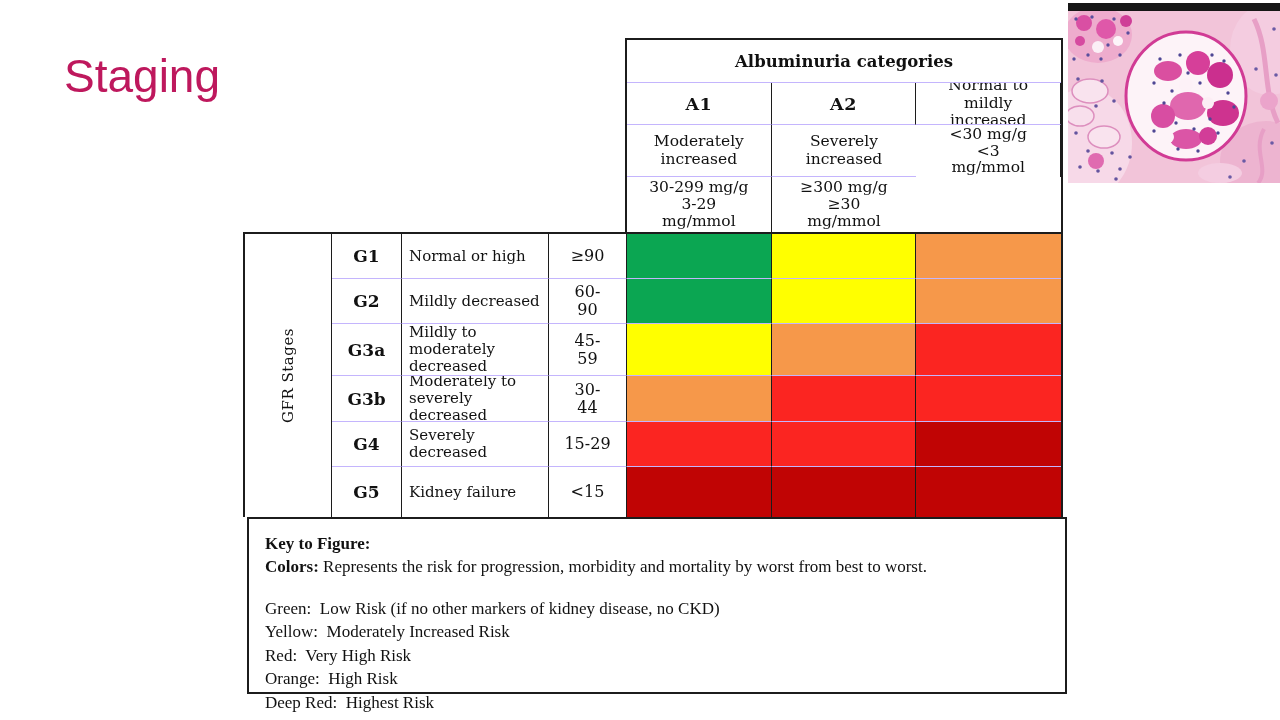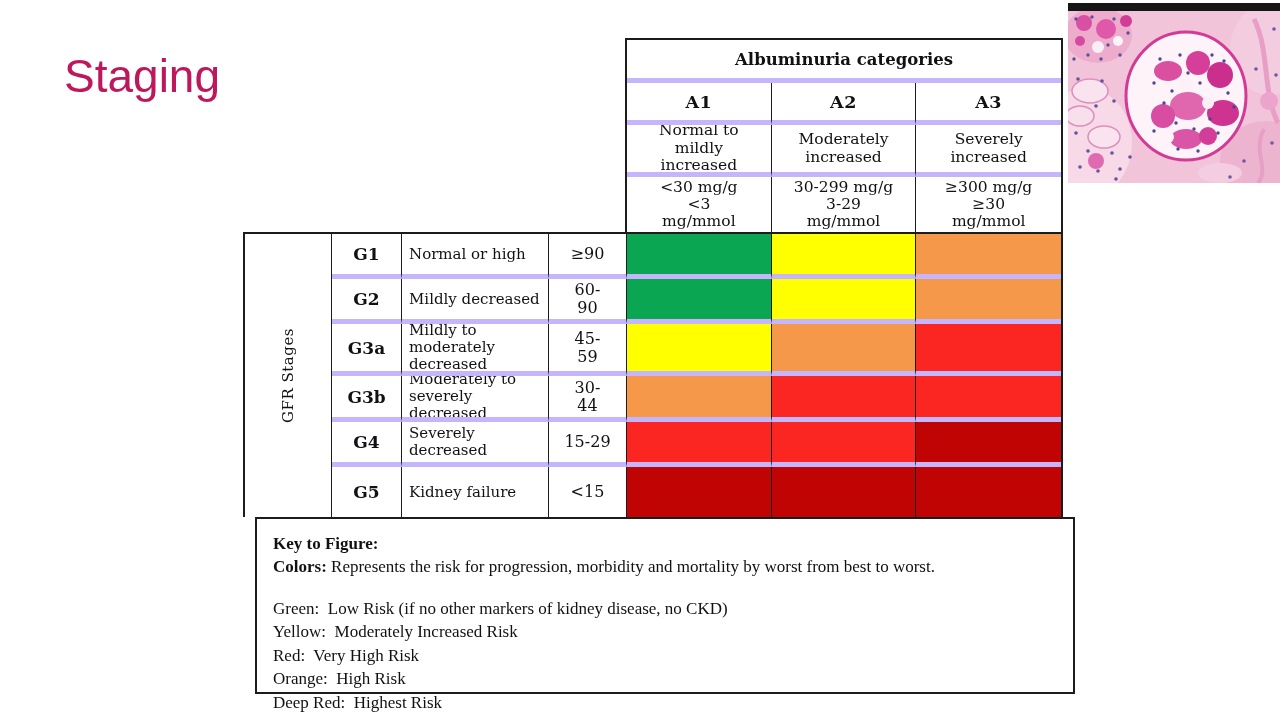--- a/index.html
+++ b/index.html
@@ -13,21 +13,21 @@
     font-size:46px;line-height:1;color:#be185d;
   }
 
   
   .photo{position:absolute;left:1068px;top:3px;width:212px;height:180px;}
   .photo-bar{width:212px;height:8px;background:#161616;}
   .photo svg{display:block;}
 
   
   .sheet{position:absolute;left:243px;top:38px;width:820px;height:656px;}
-  .cell{box-sizing:border-box;border-right:1px solid #1c1c1c;border-bottom:5px solid #c4b5fd;
+  .cell{box-sizing:border-box;border-right:1px solid #1c1c1c;border-bottom:1px solid #c4b5fd;
         display:flex;align-items:center;justify-content:center;flex-direction:column;
         text-align:center;overflow:hidden;}
   .cell.nr{border-right:none;}
   .cell.nb{border-bottom:none;}
 
   
   .alb{
     position:absolute;left:382px;top:0;width:438px;height:194px;
     box-sizing:border-box;border:2px solid #1c1c1c;border-bottom:none;
     display:grid;grid-template-columns:repeat(3,1fr);
@@ -51,21 +51,21 @@
   .vtext{writing-mode:vertical-rl;transform:rotate(180deg);
          font-size:15px;letter-spacing:.5px;white-space:nowrap;}
   .gcode{font-size:17px;font-weight:700;}
   .gdesc{align-items:flex-start;text-align:left;padding-left:7px;
          font-size:15px;line-height:1.12;justify-content:center;}
   .grange{font-size:16px;line-height:1.12;}
   .rl{display:block;}
 
   
   .keybox{
-    position:absolute;left:12px;top:479px;width:820px;height:177px;
+    position:absolute;left:4px;top:479px;width:820px;height:177px;
     box-sizing:border-box;border:2px solid #1c1c1c;
     padding:13px 16px 0 16px;text-align:left;
     font-family:"Liberation Serif", serif;font-size:17px;line-height:1.38;
   }
   .kline{white-space:pre-wrap;}
   .kbold{font-weight:700;}
   .klines{margin-top:18px;}
 </style>
 </head>
 <body>
@@ -168,21 +168,20 @@
     </svg>
   </div>
 
   <div class="sheet">
 
     <div class="alb">
       <div class="cell alb-title">Albuminuria categories</div>
 
       <div class="cell alb-code">A1</div>
       <div class="cell alb-code">A2</div>
-      <div class="cell alb-code nr">A3</div>
 
       <div class="cell alb-desc">Normal to mildly increased</div>
       <div class="cell alb-desc">Moderately increased</div>
       <div class="cell alb-desc nr">Severely increased</div>
 
       <div class="cell alb-val nb">
         <span class="vl">&lt;30 mg/g</span>
         <span class="vl">&lt;3</span>
         <span class="vl">mg/mmol</span>
       </div>

